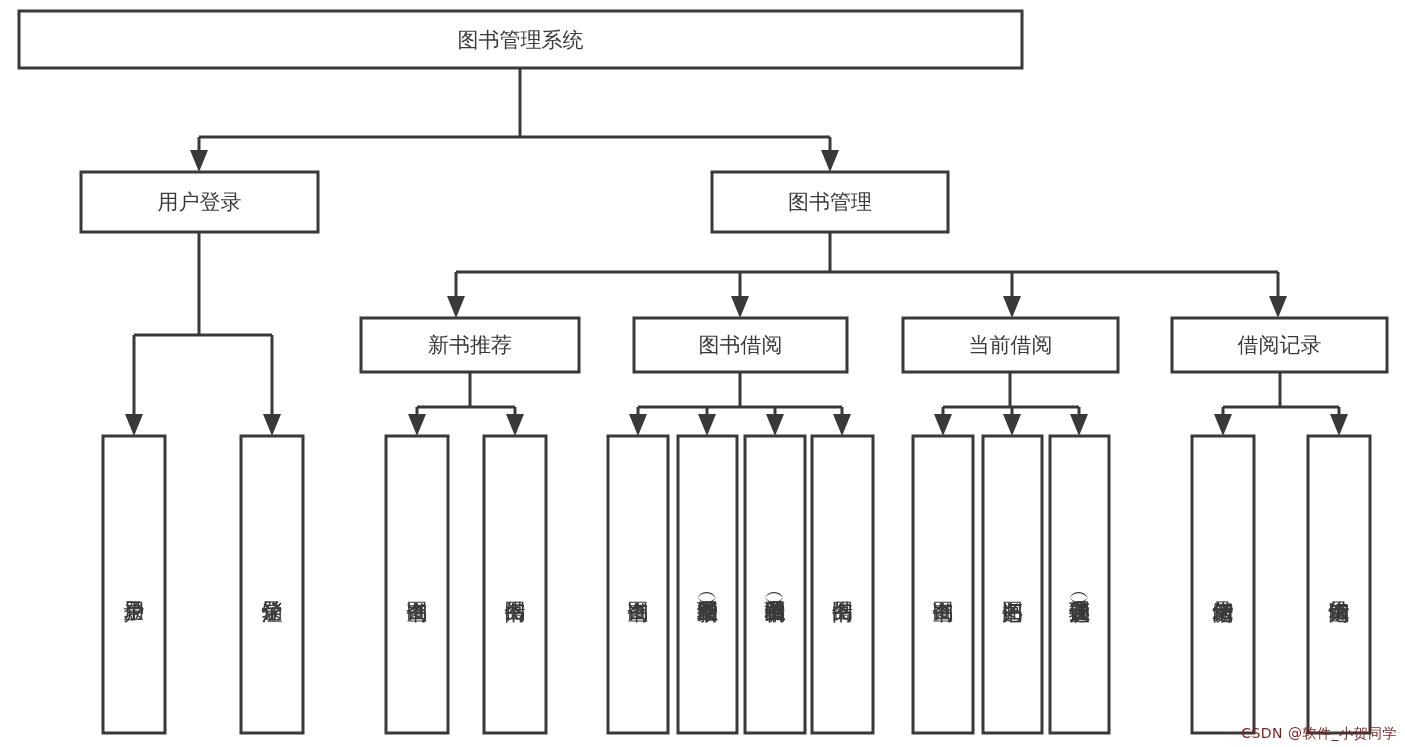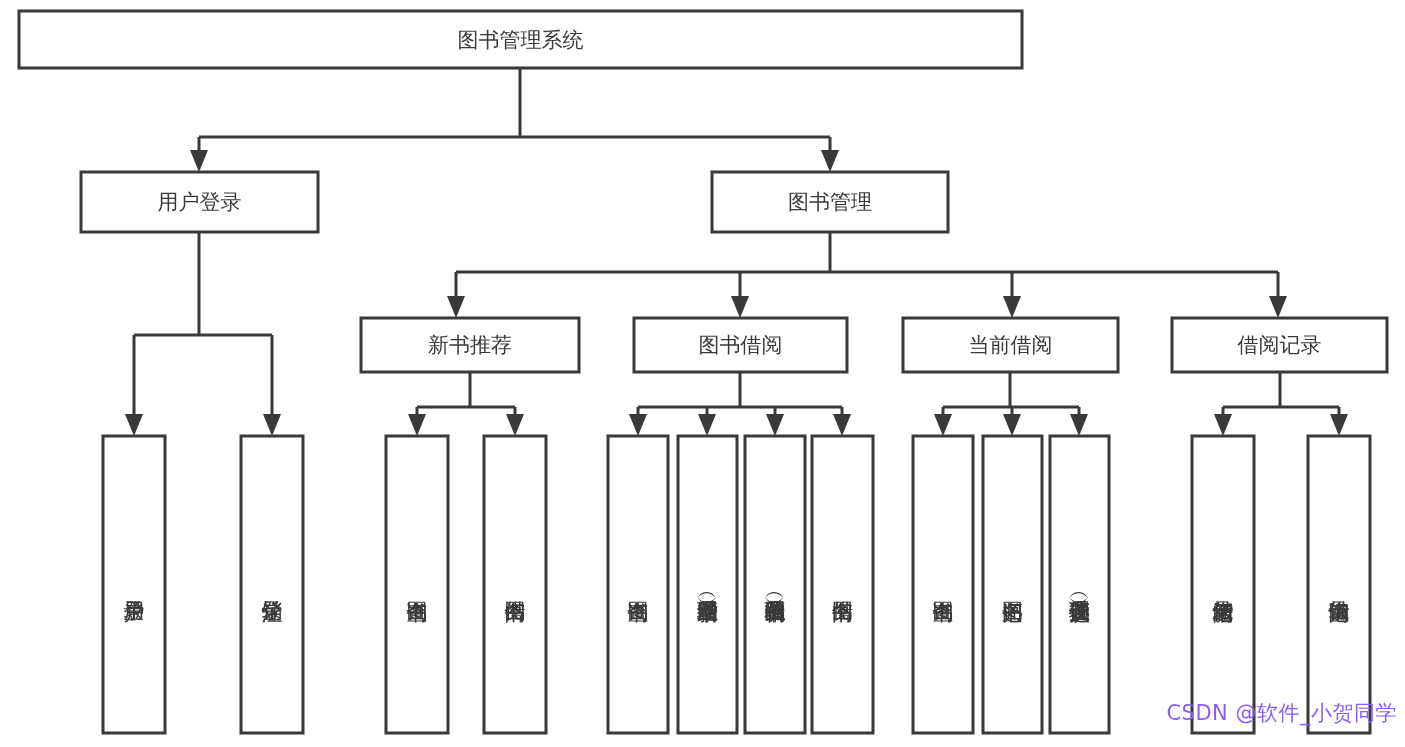--- a/index.html
+++ b/index.html
@@ -55,24 +55,24 @@
     font-size: 21px;
     text-anchor: middle;
     dominant-baseline: central;
     writing-mode: vertical-rl;
     glyph-orientation-vertical: 0;
     white-space: pre;
   }
   .watermark-text {
     position: absolute;
     right: 8px;
-    bottom: 20px;
-    font-family: "DejaVu Sans", "Liberation Sans", sans-serif;
-    font-size: 21px;
-    color: #8b5cf6;
+    bottom: 4px;
+    font-family: "DejaVu Sans", "Liberation Sans", sans-serif;
+    font-size: 14px;
+    color: #7f1d1d;
     letter-spacing: 0.5px;
     pointer-events: none;
     user-select: none;
   }
 </style>
 </head>
 <body>
 
 <div id="diagram-root">
   <svg class="diagram-canvas" viewBox="0 0 1405 747">

